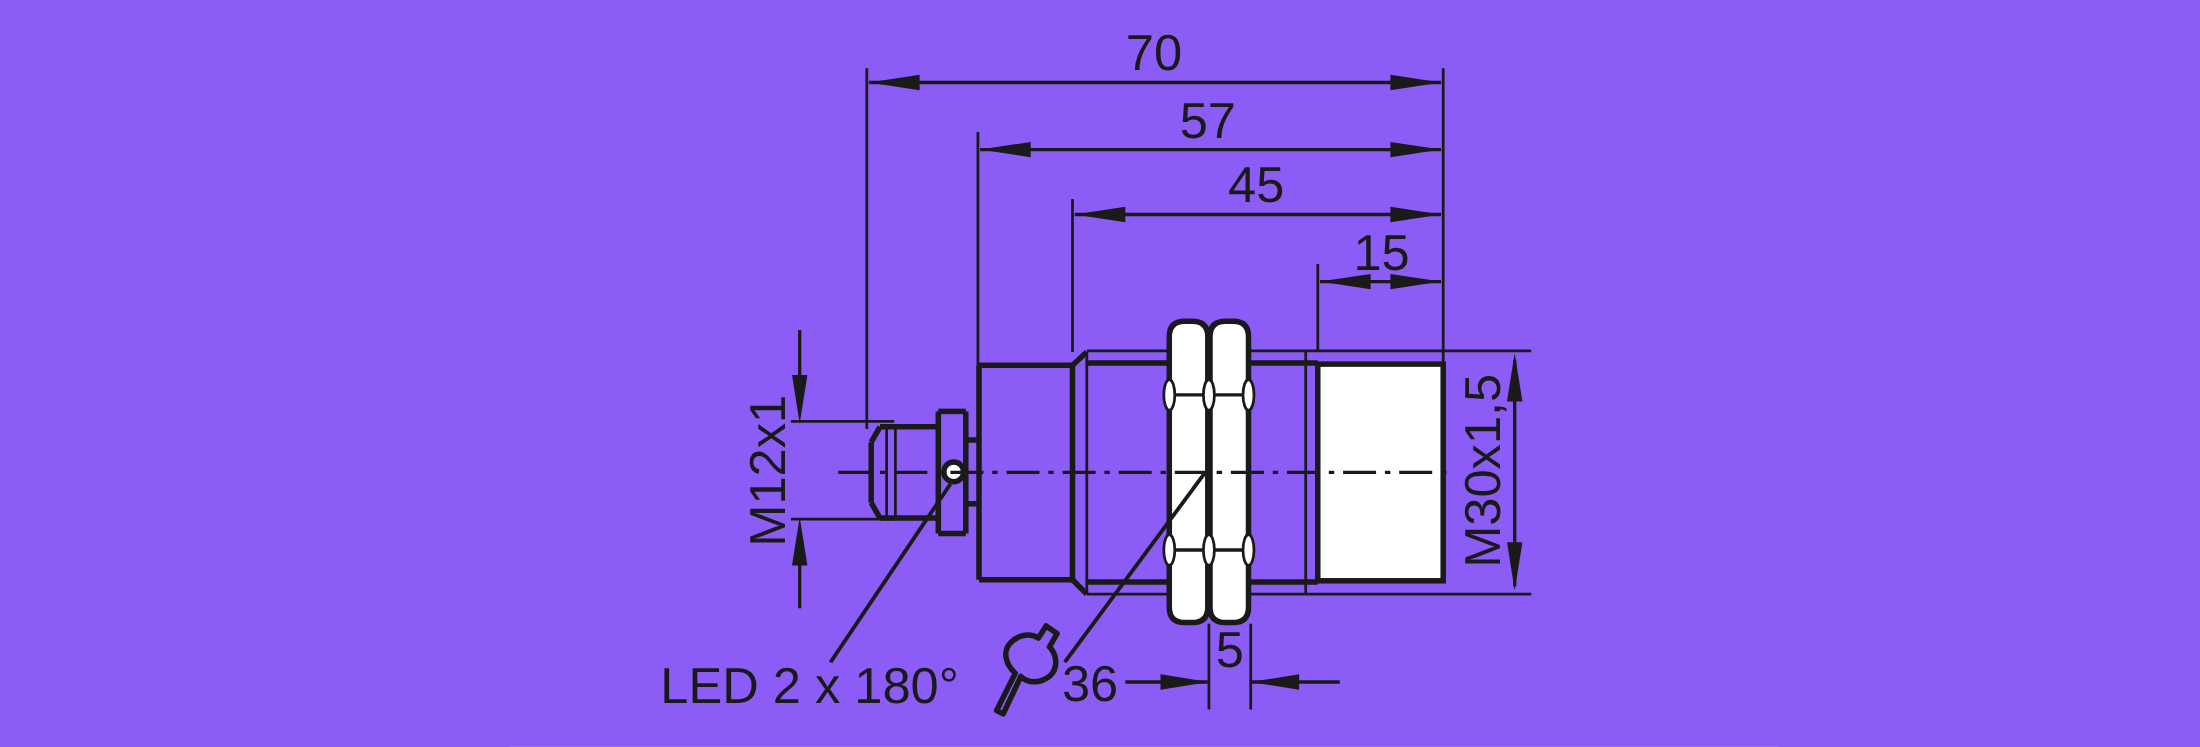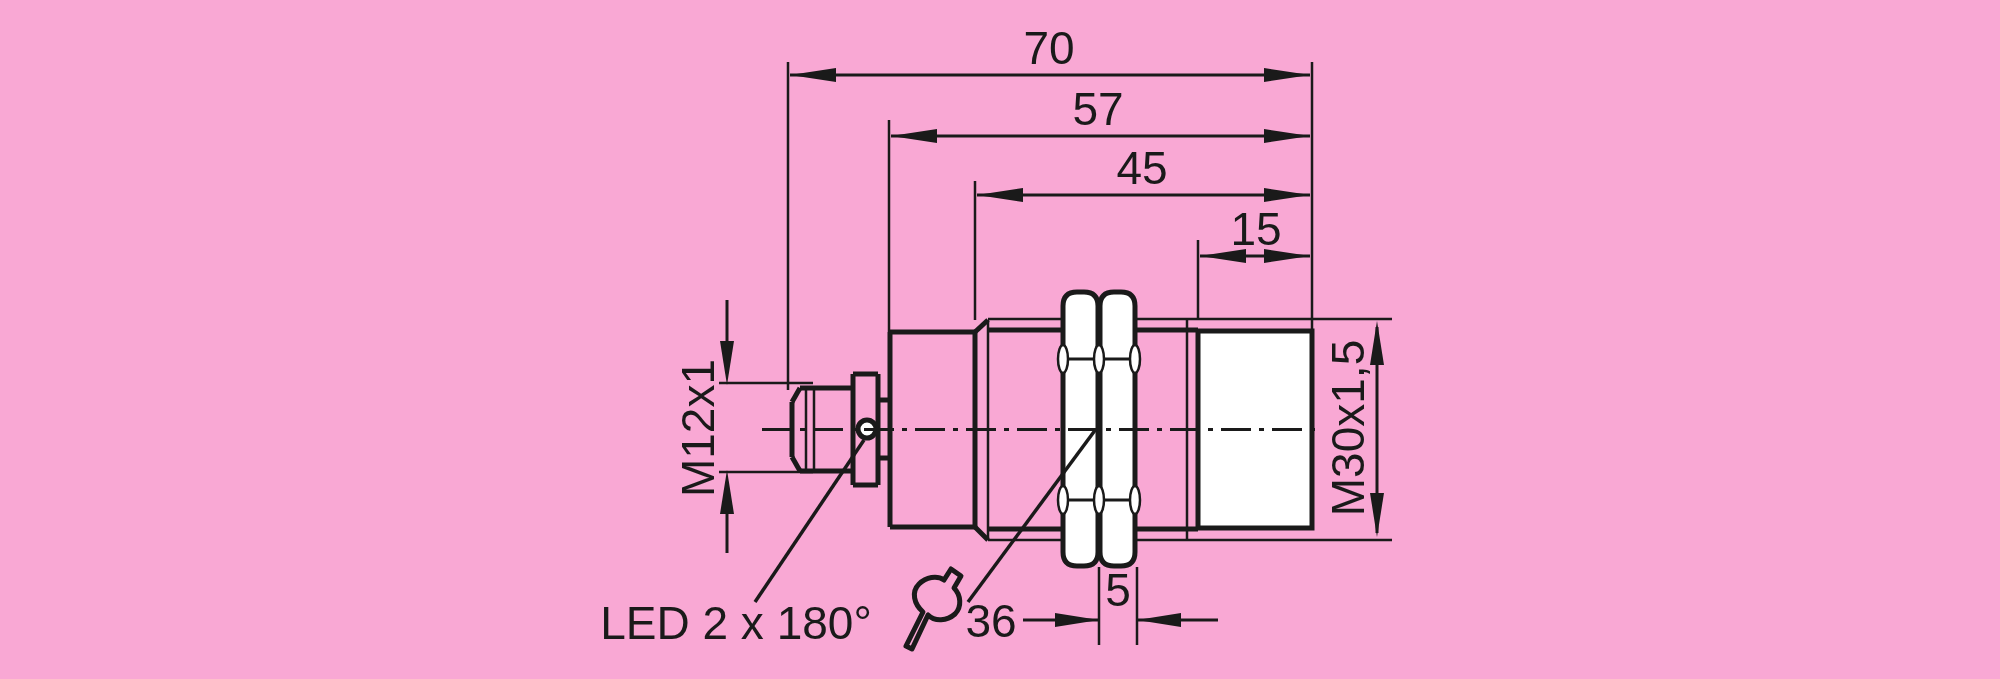--- a/index.html
+++ b/index.html
@@ -4,21 +4,21 @@
 <style>
   html, body {
     margin: 0;
     padding: 0;
     background: #ffffff;
   }
   .stage {
     position: relative;
     width: 2000px;
     height: 679px;
-    background: #f9a8d4;
+    background: #8b5cf6;
     overflow: hidden;
   }
   svg { display: block; }
   .thick  { stroke: #1a1a1a; stroke-width: 5;   fill: none; }
   .thin   { stroke: #1a1a1a; stroke-width: 2.5; fill: none; }
   .dimln  { stroke: #1a1a1a; stroke-width: 3;   fill: none; }
   .leader { stroke: #1a1a1a; stroke-width: 3.5; fill: none; }
   .arrow  { fill: #1a1a1a; stroke: none; }
   .whitefill { fill: #ffffff; stroke: #1a1a1a; stroke-width: 5; }
   .lens  { fill: #ffffff; stroke: #1a1a1a; stroke-width: 2.5; }

